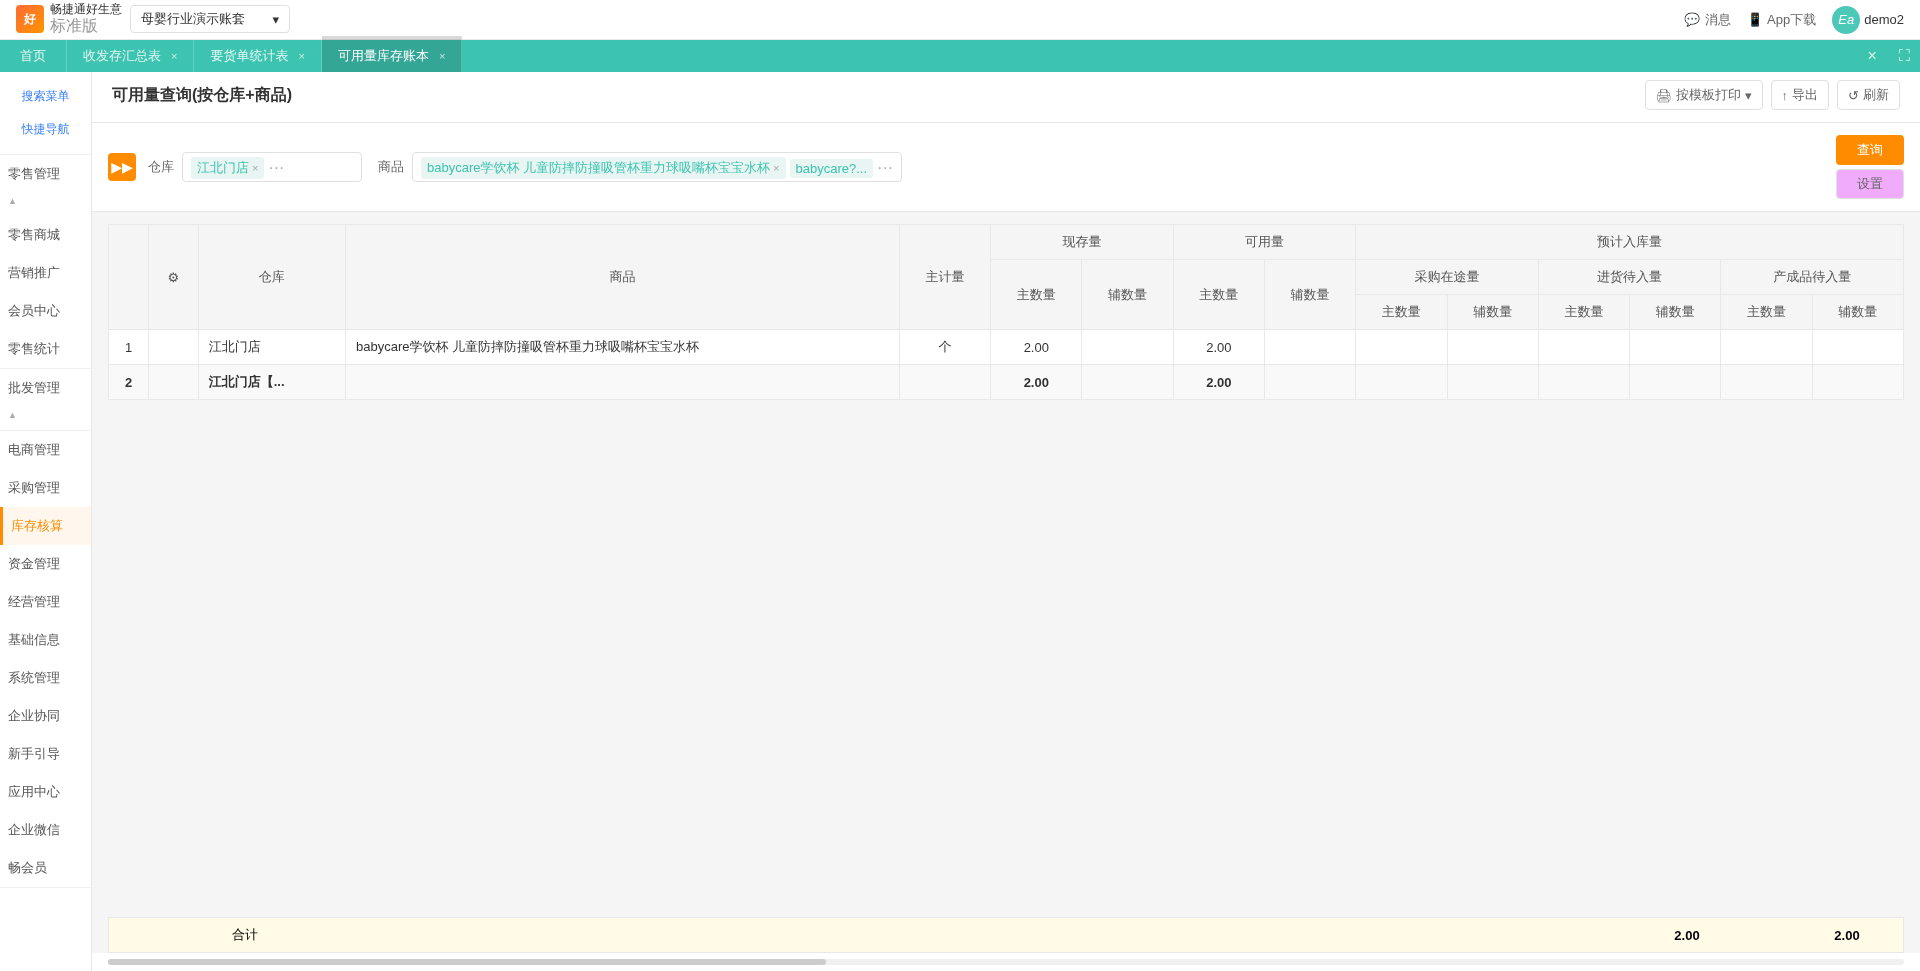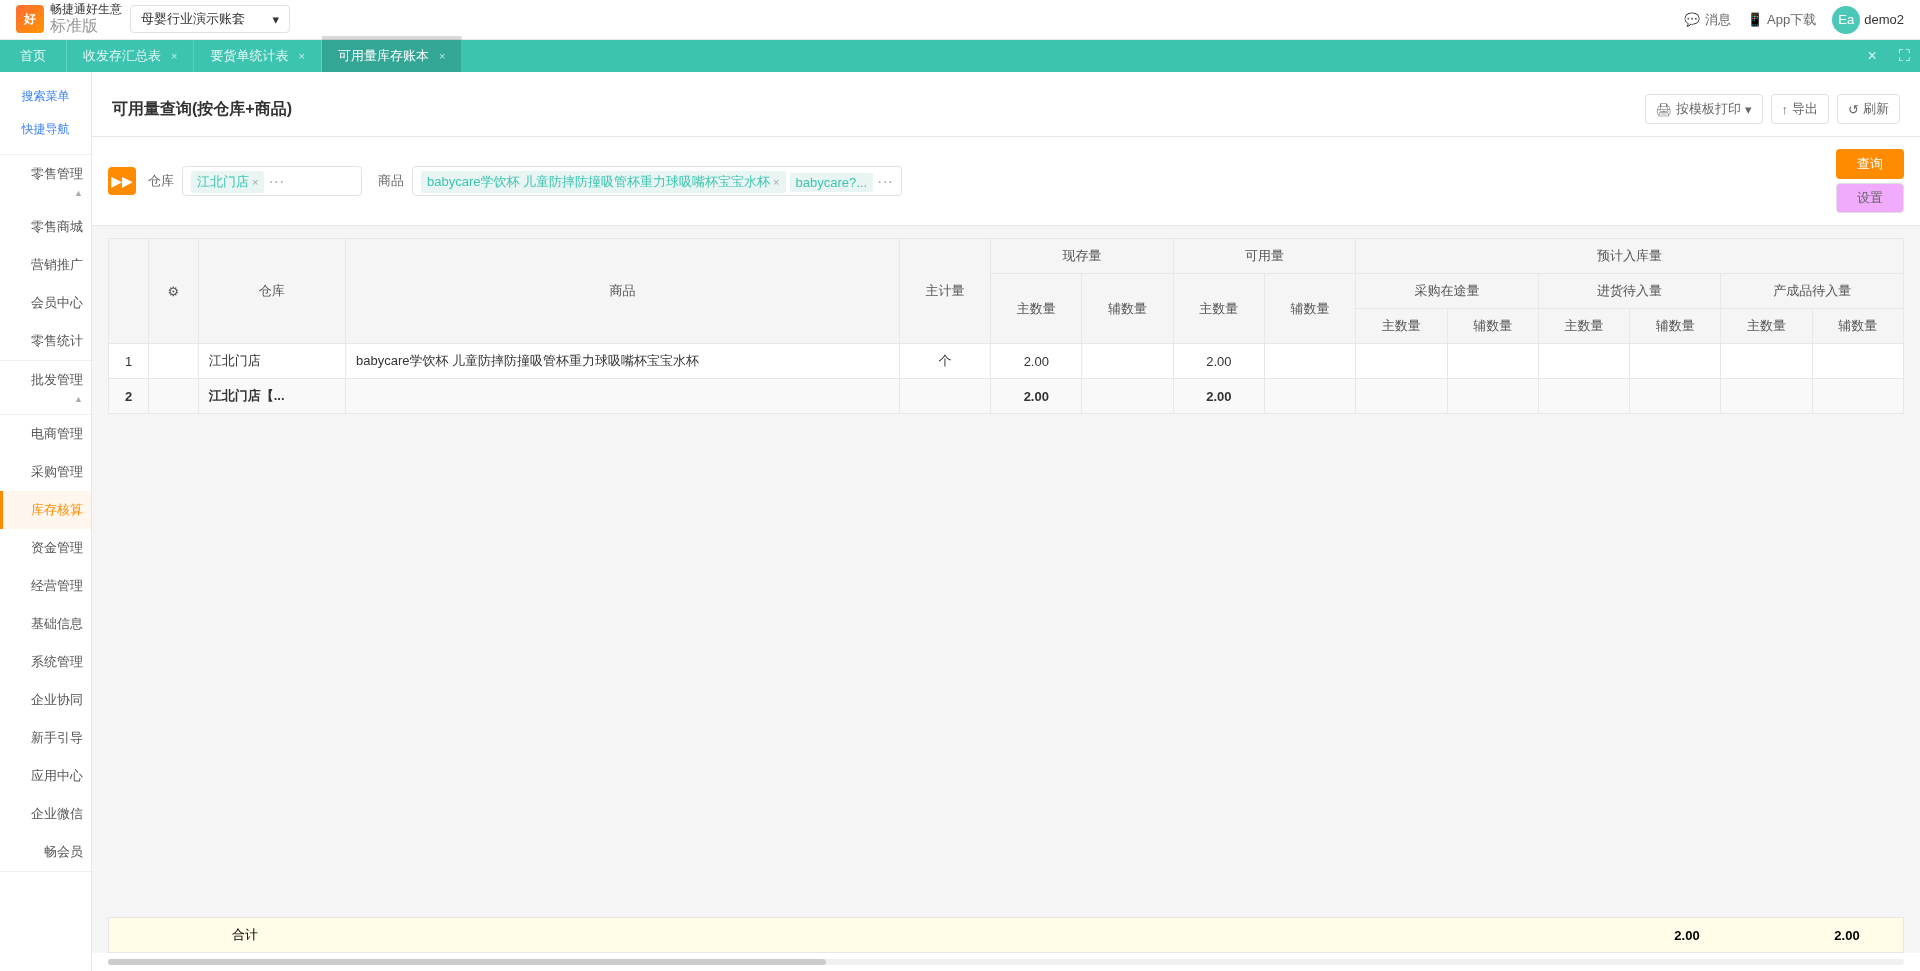--- a/index.html
+++ b/index.html
@@ -17,21 +17,21 @@
       flex-shrink: 0;
     }
     .top-bar-left { display: flex; align-items: center; gap: 8px; }
     .logo { display: flex; align-items: center; gap: 6px; }
     .logo-icon { width: 28px; height: 28px; background: linear-gradient(135deg, #ff6b35, #ff9500); border-radius: 4px; display: flex; align-items: center; justify-content: center; color: white; font-size: 12px; font-weight: bold; }
     .logo-text { font-size: 12px; color: #333; line-height: 1.2; }
     .logo-sub { font-size: 16px; color: #999; }
     .industry-selector { display: flex; align-items: center; gap: 4px; padding: 4px 10px; border: 1px solid #e0e0e0; border-radius: 4px; background: #fff; cursor: pointer; color: #333; font-size: 13px; min-width: 160px; justify-content: space-between; }
     .top-bar-right { display: flex; align-items: center; gap: 16px; }
     .top-bar-btn { display: flex; align-items: center; gap: 4px; color: #666; font-size: 13px; cursor: pointer; }
-    .avatar { width: 28px; height: 28px; border-radius: 50%; background: #4bc8b8; display: flex; align-items: center; justify-content: center; color: white; font-size: 11px; overflow: hidden; }
+    .avatar { width: 28px; height: 28px; border-radius: 50%; background: #4bc8b8; display: flex; align-items: center; justify-content: center; color: white; font-size: 11px; overflow: hidden; font-style: italic; }
     .username { color: #333; font-size: 13px; }
 
     
     .nav-tabs {
       background: #3cc4b0;
       height: 32px;
       display: flex;
       align-items: center;
       padding: 0 0;
       flex-shrink: 0;
@@ -79,41 +79,41 @@
     }
     .sidebar-search, .sidebar-nav { padding: 8px 12px; color: #3b82f6; font-size: 12px; cursor: pointer; text-align: center; }
     .sidebar-item {
       padding: 10px 8px;
       text-align: center;
       color: #555;
       cursor: pointer;
       font-size: 12px;
       display: flex;
       flex-direction: column;
-      align-items: flex-end;
-      gap: 5px;
+      align-items: flex-start;
+      gap: 13px;
       position: relative;
     }
     .sidebar-item.active { color: #ff8c00; background: #fff7ee; border-left: 3px solid #ff8c00; }
     .sidebar-item .item-arrow { font-size: 9px; color: #aaa; }
     .sidebar-group { border-bottom: 1px solid #f0f0f0; }
 
     
     .content-area {
       flex: 1;
       display: flex;
       flex-direction: column;
       overflow: hidden;
       background: #f5f5f5;
     }
 
     
     .page-header {
       background: #fff;
-      padding: 22px 20px 0 20px;
+      padding: 8px 20px 0 20px;
       border-bottom: 1px solid #e8e8e8;
       flex-shrink: 0;
     }
     .page-title-row {
       display: flex;
       align-items: center;
       justify-content: space-between;
       padding-bottom: 12px;
     }
     .page-title { font-size: 16px; font-weight: bold; color: #333; }

